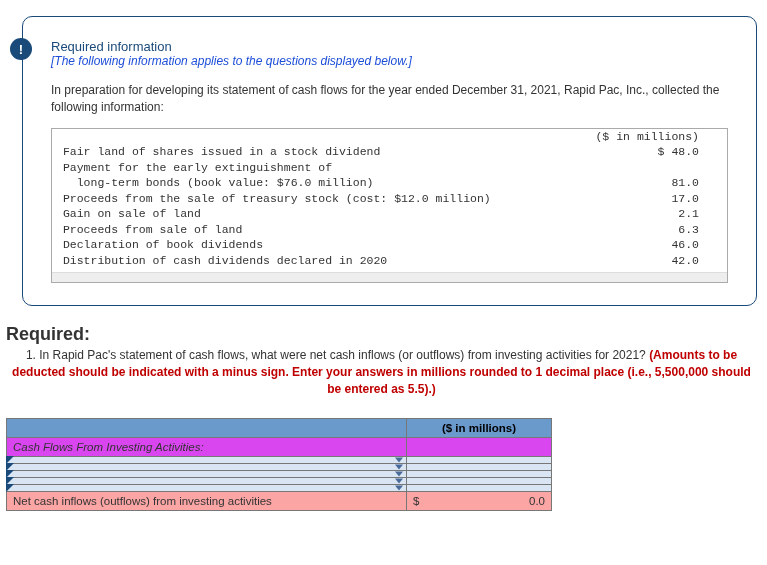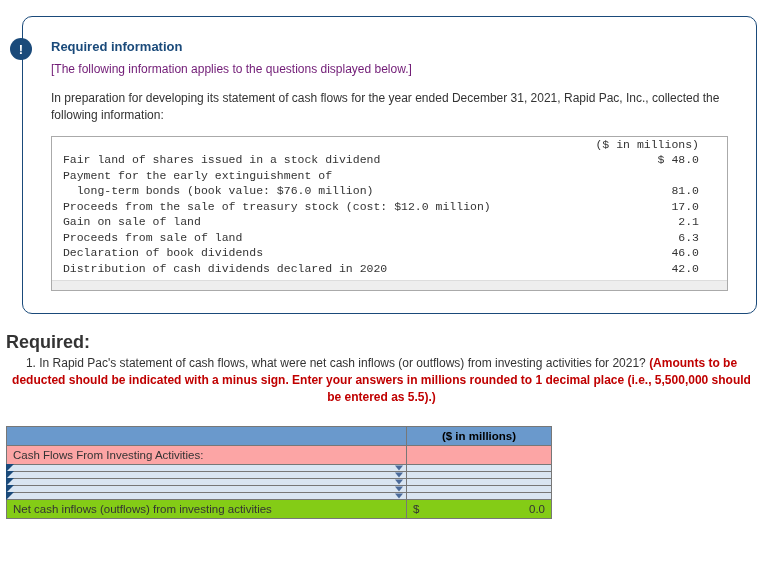--- a/index.html
+++ b/index.html
@@ -32,26 +32,26 @@
   .card {
     border: 1px solid #1a4a7a;
     border-radius: 10px;
     padding: 22px 28px 22px 28px;
     margin-left: 18px;
     margin-right: 2px;
     margin-top: 0;
   }
   .req-heading {
     color: #1a4a7a;
-    font-weight: bold;
+    font-weight: normal;
     font-size: 13px;
-    margin-bottom: 8px;
   }
   .ital {
-    color: #701a75;
+    font-style: italic;
+    color: #1d4ed8;
     margin-bottom: 14px;
   }
   .intro {
     margin-bottom: 12px;
     line-height: 1.4;
   }
   .mono-wrap {
     border: 1px solid #aaa;
     background: #fff;
     overflow: auto;
@@ -97,37 +97,38 @@
   .q-text { line-height: 1.4; text-align: center; }
 
   .answer-table {
     margin-top: 20px;
     border-collapse: collapse;
     font-size: 11.5px;
   }
   .answer-table td, .answer-table th {
     border: 1px solid #777;
     padding: 3px 6px;
-    background: #84cc16;
+    background: #fca5a5;
   }
   .answer-table .hdr-blank {
     width: 400px;
     height: 18px;
     background: #6a99cc;
   }
   .answer-table .hdr-amt {
     width: 145px;
     background: #6a99cc;
     text-align: center;
     font-weight: bold;
     color: #000;
   }
   .answer-table .white-cell {
-    background: #fca5a5;
+    background: #d946ef;
     height: 18px;
+    font-style: italic;
   }
   .answer-table .input-cell {
     background: #d9e5f2;
   }
   .answer-table .triangle-cell {
     position: relative;
     background: #d9e5f2;
   }
   .answer-table .triangle-cell::after{
     content:"";

